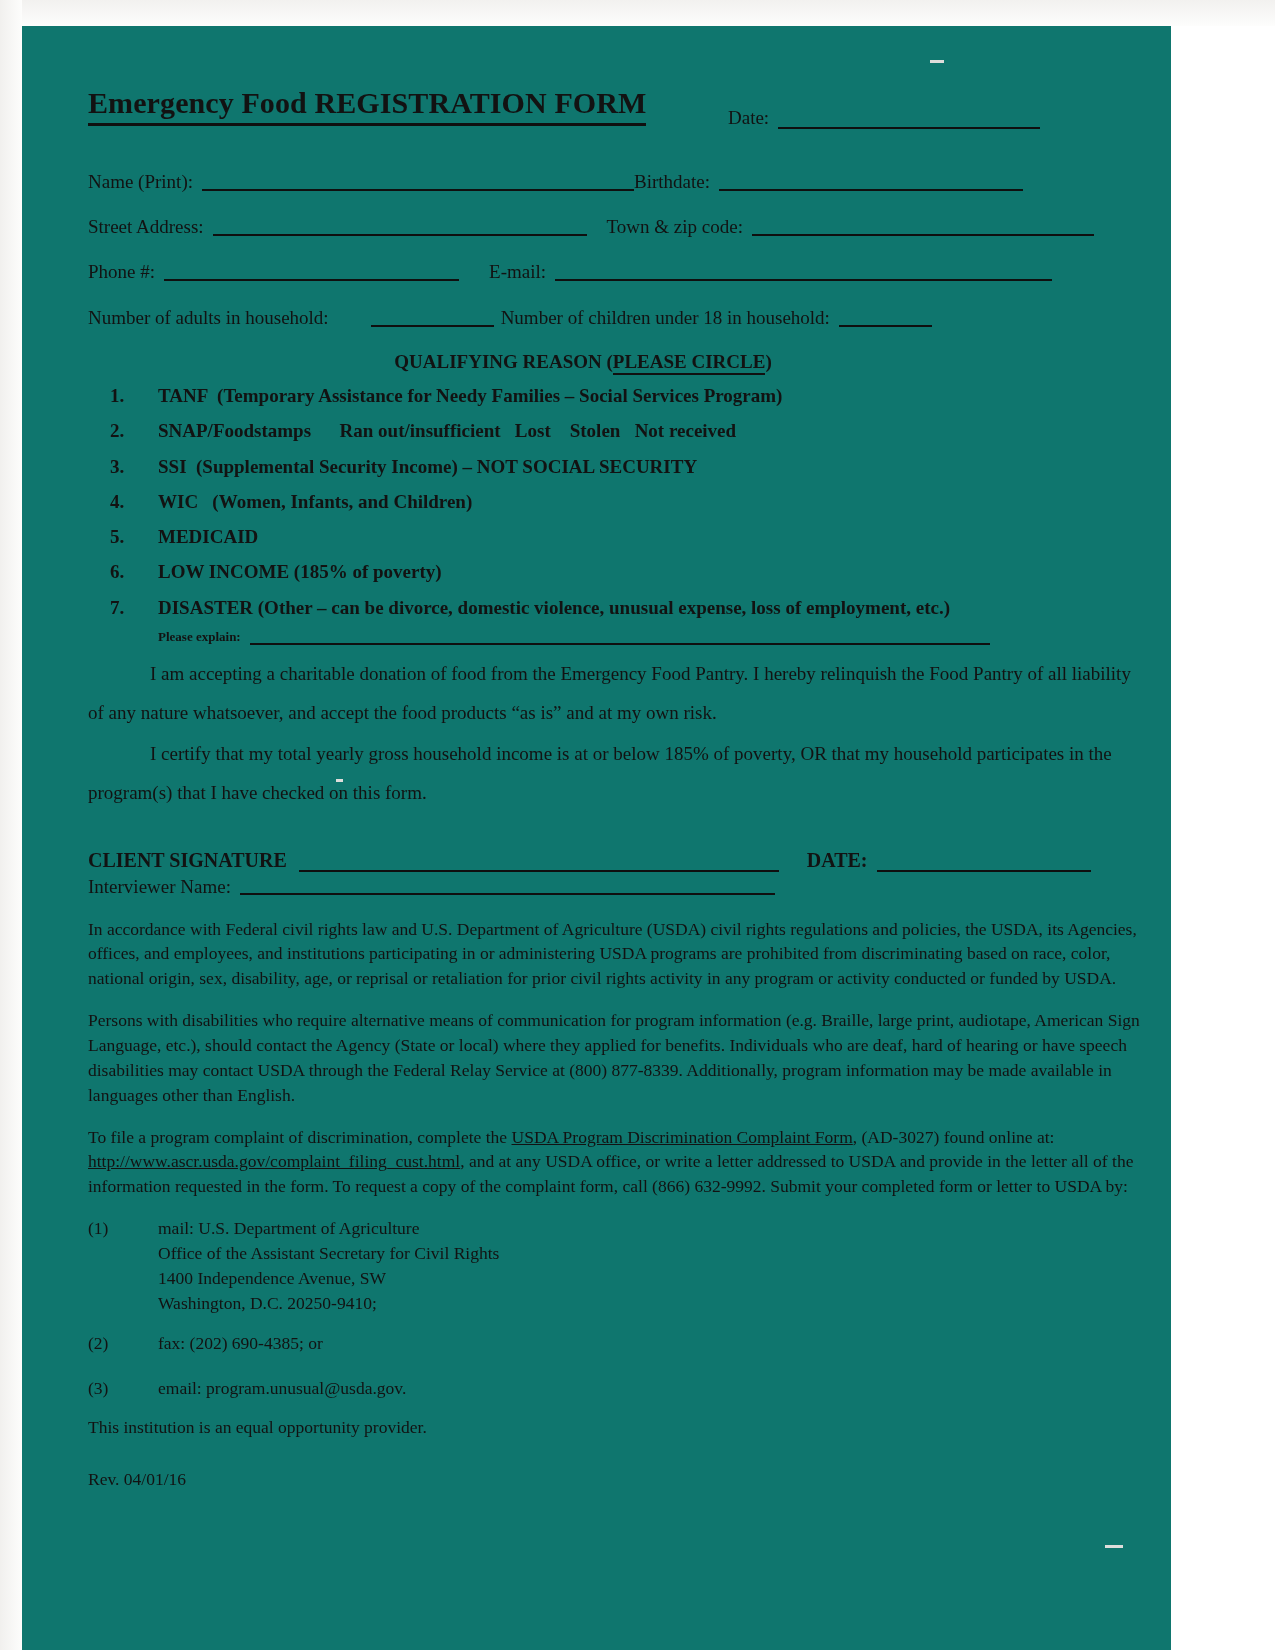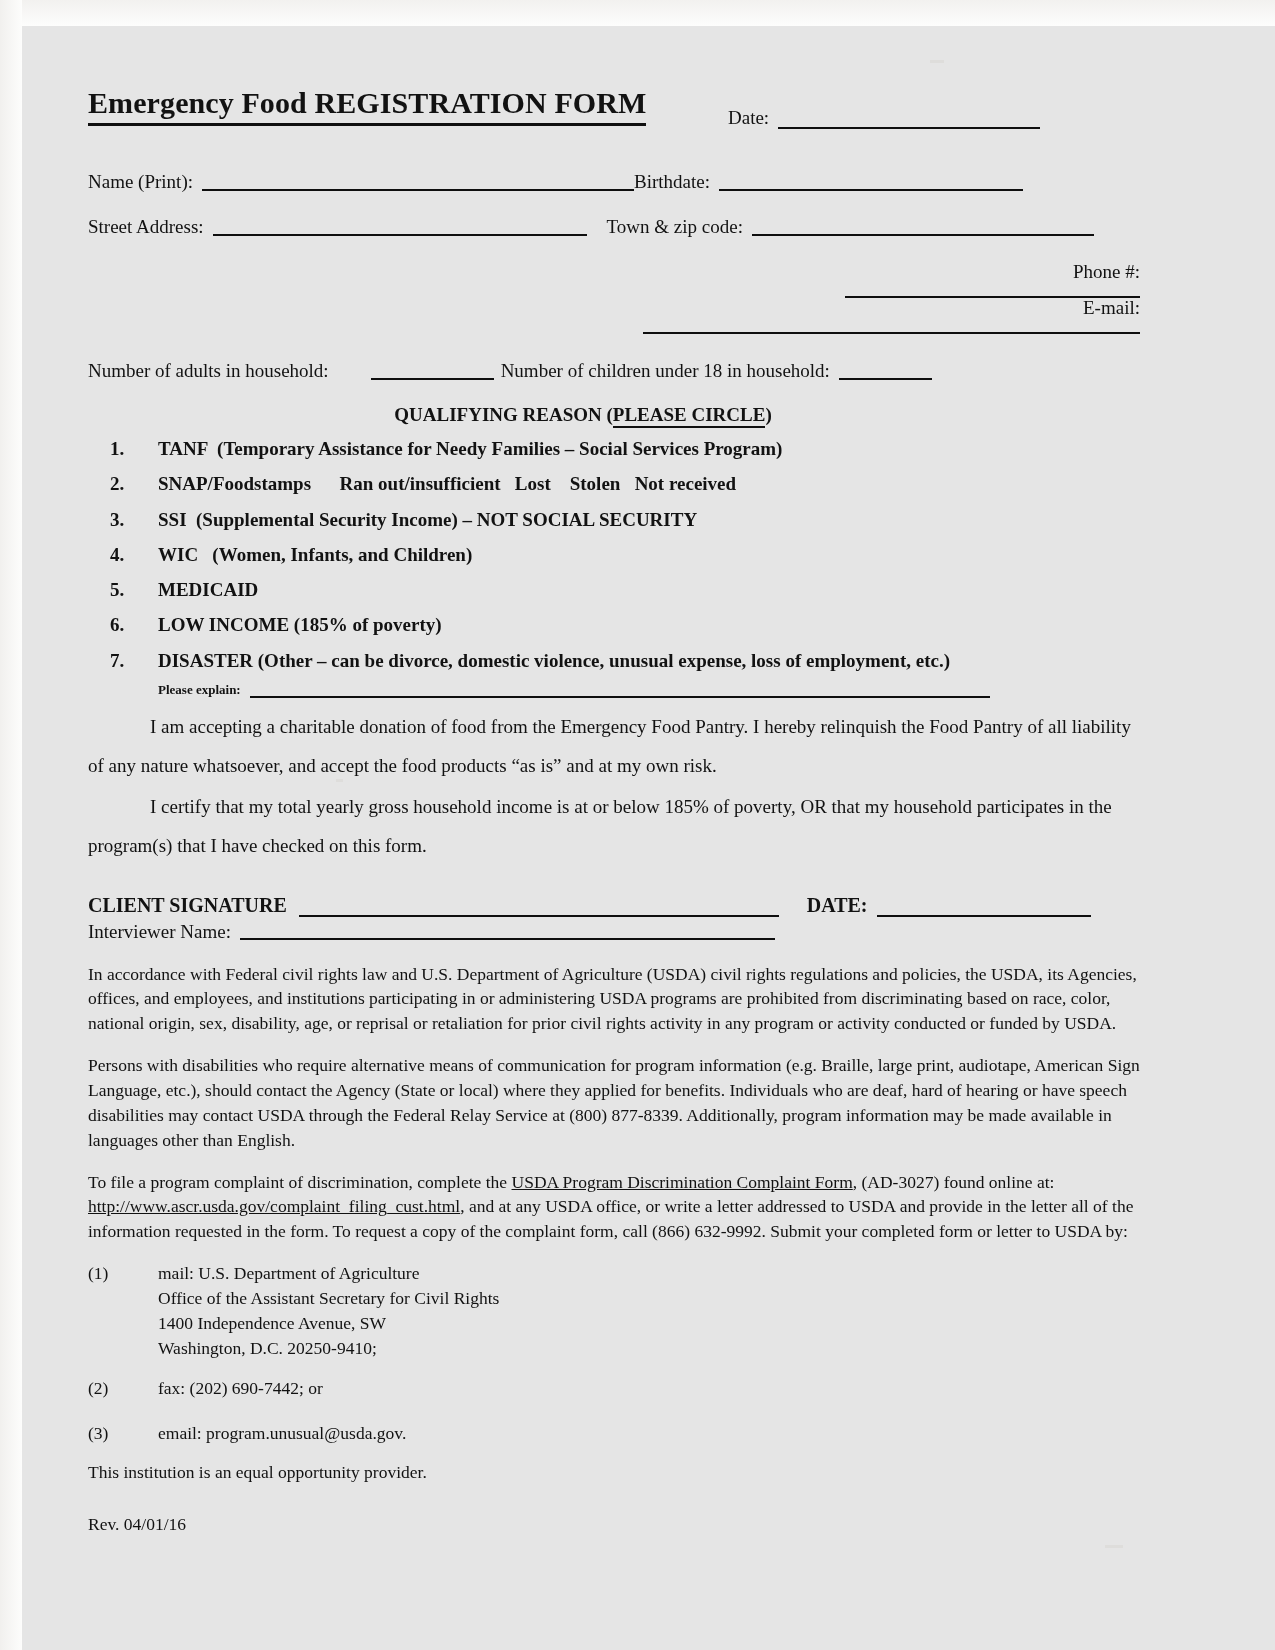--- a/index.html
+++ b/index.html
@@ -12,23 +12,23 @@
     width: 1275px;
     height: 1650px;
     font-family: "Liberation Serif", "DejaVu Serif", serif;
     color: #121212;
     position: relative;
     overflow: hidden;
   }
   .page {
     position: absolute;
     left: 0; top: 0;
-    width: 1275px;
+    width: 1171px;
     height: 1650px;
-    background: #e5e5e5;
+    background: #0f766e;
   }
   
   .scan-edge-top {
     position: absolute; left: 0; top: 0; width: 1275px; height: 26px;
     background: linear-gradient(to bottom, #f2f1ef, #fdfdfc);
   }
   .scan-edge-left {
     position: absolute; left: 0; top: 0; width: 22px; height: 1650px;
     background: linear-gradient(to right, #f1f0ee, #fdfdfc);
   }
@@ -76,21 +76,21 @@
   
   .field-row {
     display: flex;
     align-items: flex-end;
     font-size: 19px;
     white-space: nowrap;
   }
   .field-row .lbl { line-height: 1; }
   .r1 { margin-top: 34px; }
   .r2 { margin-top: 26px; }
-  .r3 { margin-top: 26px; flex-direction: column; }
+  .r3 { margin-top: 26px; }
   .r4 { margin-top: 27px; }
 
   
   .qual-head {
     text-align: center;
     font-size: 19px;
     font-weight: bold;
     margin-top: 24px;
     margin-left: -62px;
   }
@@ -124,21 +124,21 @@
     text-indent: 62px;
   }
   .body-para.second { margin-top: 2px; }
 
   
   .sig-row {
     display: flex;
     align-items: flex-end;
     font-size: 20px;
     font-weight: bold;
-    margin-top: 28px;
+    margin-top: 36px;
   }
   .interviewer-row {
     display: flex;
     align-items: center;
     font-size: 19px;
     margin-top: 4px;
   }
 
   
   .legal {
@@ -272,21 +272,21 @@
       <div class="addr-block">
         <div class="addr-item">
           <span class="addr-num">(1)</span>
           <span class="addr-lines">mail: U.S. Department of Agriculture
 Office of the Assistant Secretary for Civil Rights
 1400 Independence Avenue, SW
 Washington, D.C. 20250-9410;</span>
         </div>
         <div class="addr-item" style="margin-bottom:20px;">
           <span class="addr-num">(2)</span>
-          <span class="addr-lines">fax: (202) 690-7442; or</span>
+          <span class="addr-lines">fax: (202) 690-4385; or</span>
         </div>
         <div class="addr-item" style="margin-bottom:14px;">
           <span class="addr-num">(3)</span>
           <span class="addr-lines">email: program.unusual@usda.gov.</span>
         </div>
       </div>
 
       <div class="equal-op">This institution is an equal opportunity provider.</div>
       <div class="rev">Rev. 04/01/16</div>
     </div>

